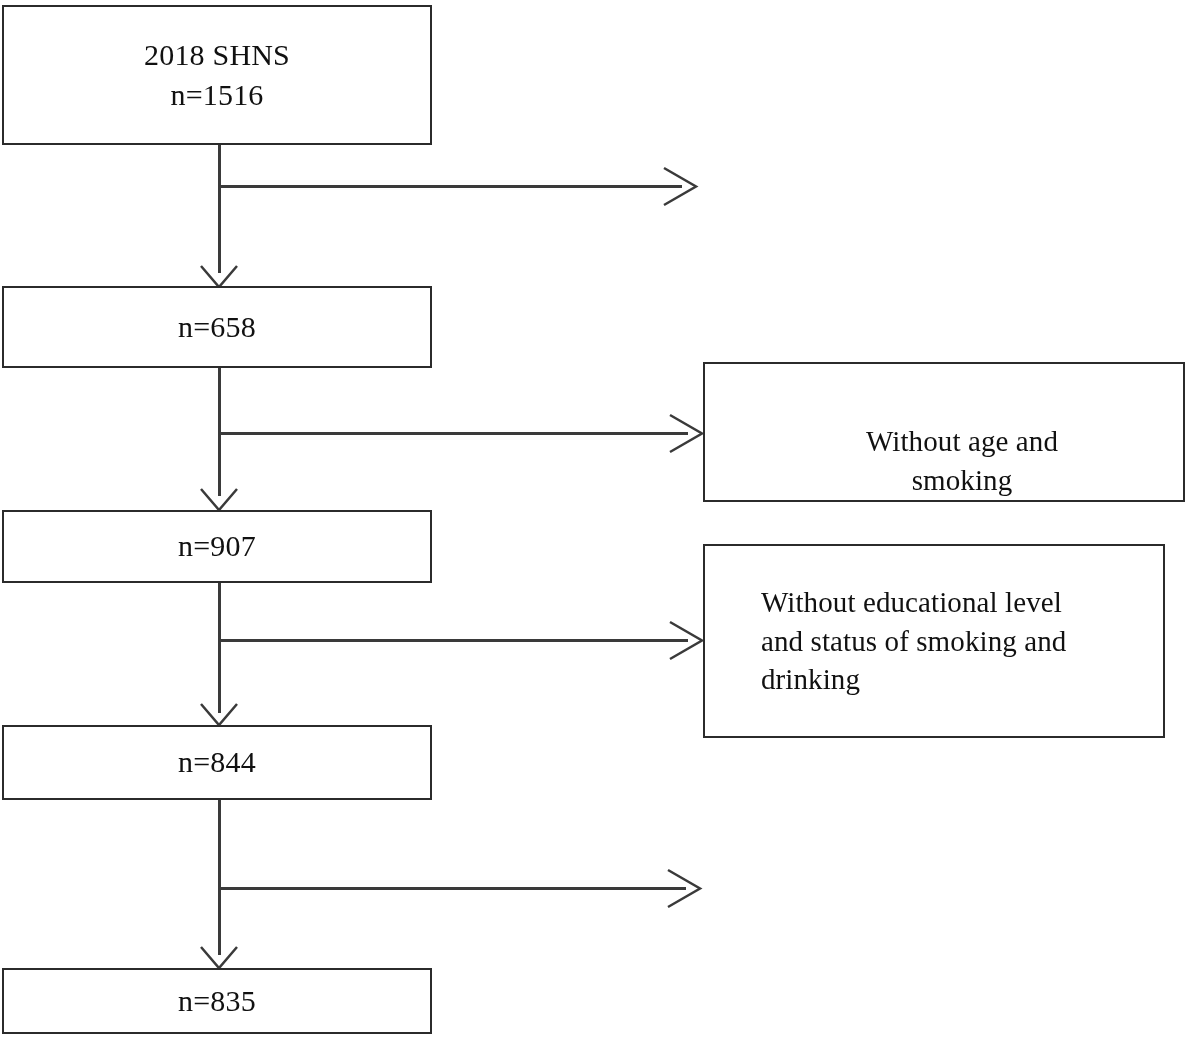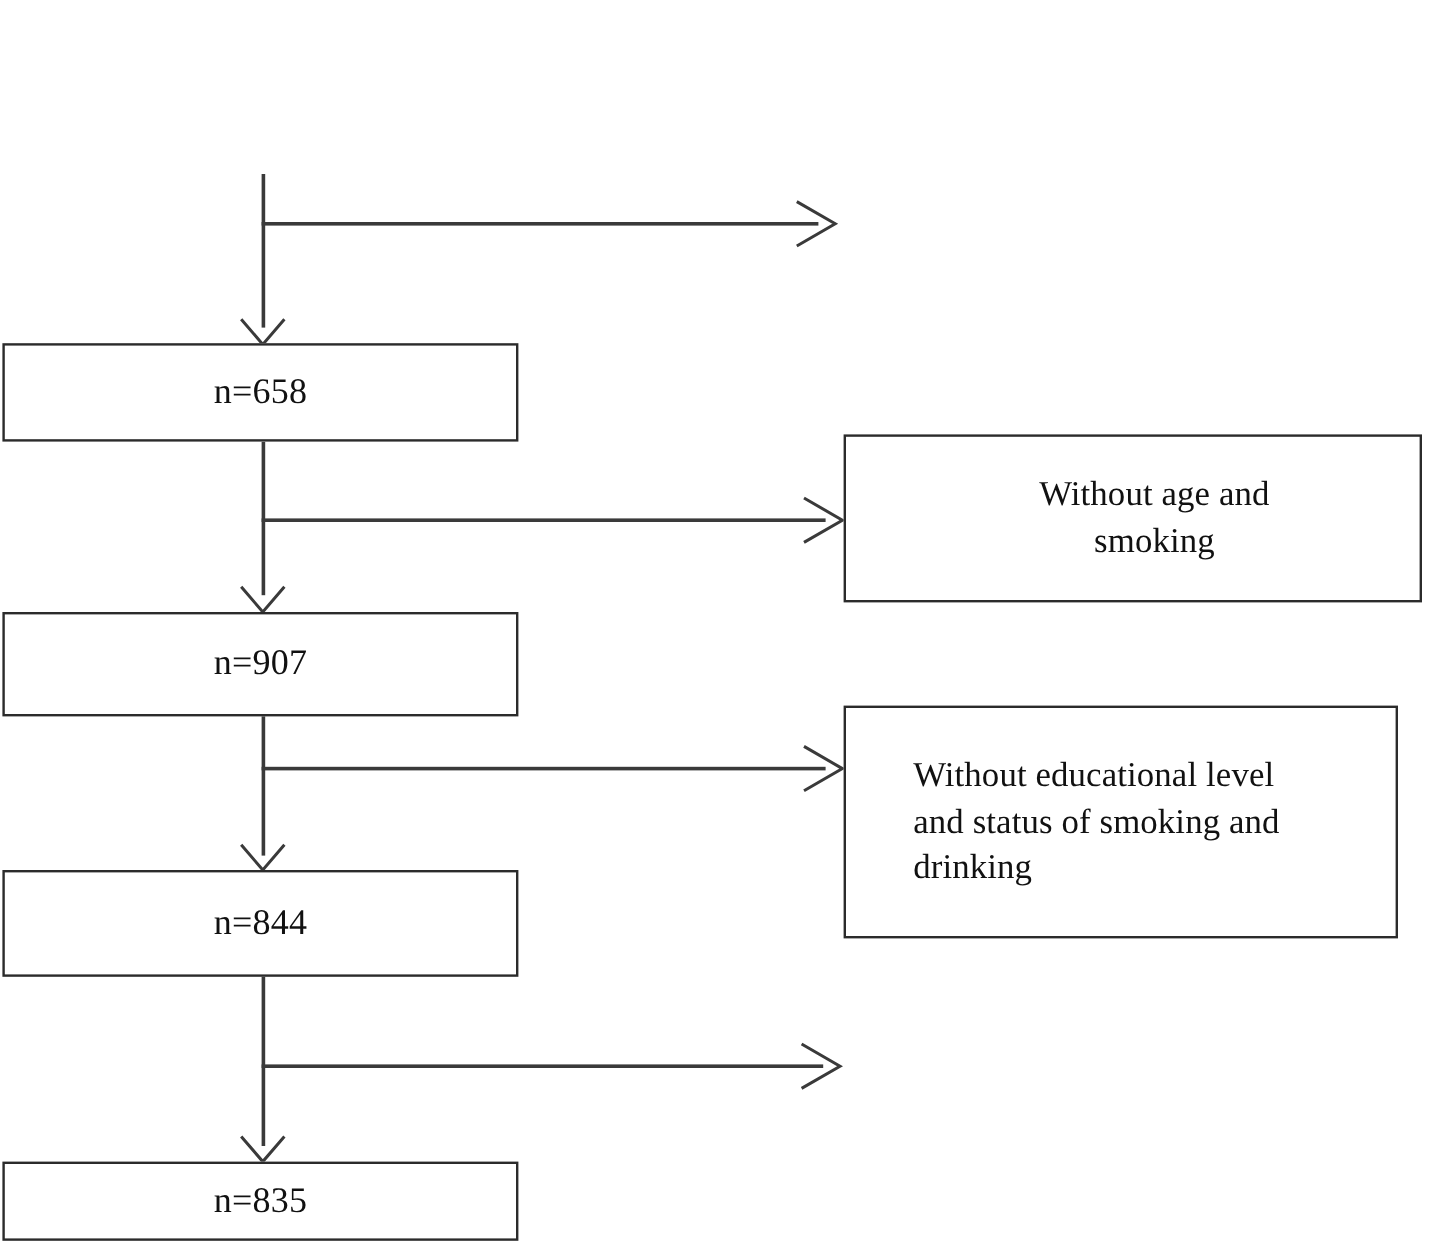--- a/index.html
+++ b/index.html
@@ -45,21 +45,21 @@
   }
   .flow .line {
     font-size: 30px;
     letter-spacing: 0.2px;
   }
   .exclude .line {
     font-size: 29px;
     letter-spacing: 0.1px;
   }
   .exclude.left-text   { text-align: left; }
-  .exclude.center-text { text-align: center; }
+  .exclude.center-text { text-align: center; justify-content: flex-end; }
   .exclude.left-text .inner  { padding-left: 56px; padding-right: 14px; }
   .exclude.center-text .inner{ padding-left: 18px; padding-right: 18px; }
   .exclude.left-text.tight .inner { padding-left: 30px; }
   .inner { width: 100%; }
 
   
   .vstem {
     position: absolute;
     width: 2.5px;
     background: #3a3a3a;
@@ -108,46 +108,50 @@
 
   <div class="vstem" style="left:218px; top:800px; height:155px;"></div>
   <svg class="arrow-svg" style="left:199px; top:943px; width:42px; height:30px;">
     <polyline points="2,4 20,25 38,4" fill="none" stroke="#3a3a3a" stroke-width="2.5"></polyline>
   </svg>
   <div class="hbranch" style="left:218px; top:887px; width:468px;"></div>
   <svg class="arrow-svg" style="left:666px; top:869px; width:40px; height:40px;">
     <polyline points="2,1 34,19.5 2,38" fill="none" stroke="#3a3a3a" stroke-width="2.5"></polyline>
   </svg>
 
+  <div class="box flow" style="left:2px; top:5px; width:430px; height:140px;">
+    <span class="line">2018 SHNS</span>
+    <span class="line">n=1516</span>
+  </div>
 
   <div class="box flow" style="left:2px; top:286px; width:430px; height:82px;">
     <span class="line">n=658</span>
   </div>
 
-  <div class="box flow" style="left:2px; top:510px; width:430px; height:87px;">
+  <div class="box flow" style="left:2px; top:510px; width:430px; height:73px;">
     <span class="line">n=907</span>
   </div>
 
-  <div class="box flow" style="left:2px; top:725px; width:430px; height:89px;text-align:center;">
+  <div class="box flow" style="left:2px; top:725px; width:430px; height:75px;text-align:center;">
     <span class="line">n=844</span>
   </div>
 
   <div class="box flow" style="left:2px; top:968px; width:430px; height:66px;align-items:center;">
     <span class="line">n=835</span>
   </div>
 
 
   <div class="box exclude center-text" style="left:703px; top:362px; width:482px; height:140px;">
     <div class="inner">
       <span class="line">Without age and</span>
       <span class="line">smoking</span>
     </div>
   </div>
 
-  <div class="box exclude left-text" style="left:703px; top:544px; width:462px; height:194px;margin-top:44px;">
+  <div class="box exclude left-text" style="left:703px; top:544px; width:462px; height:194px;">
     <div class="inner">
       <span class="line">Without educational level</span>
       <span class="line">and status of smoking and</span>
       <span class="line">drinking</span>
     </div>
   </div>
 
 
 </div>
 

